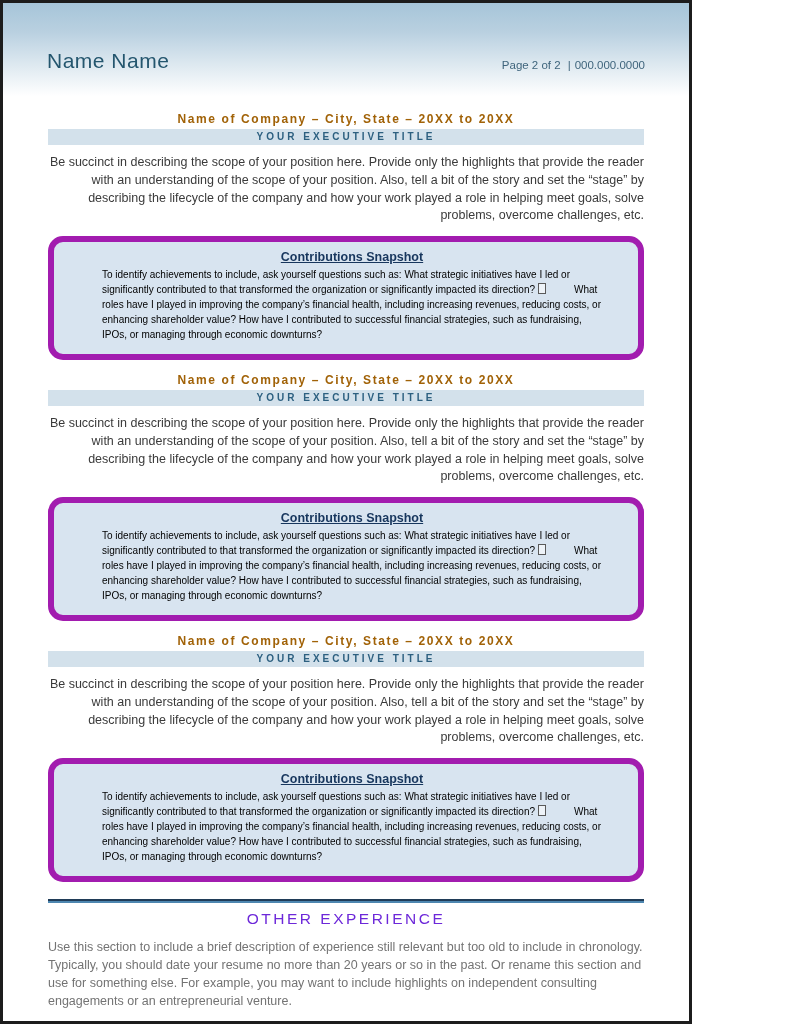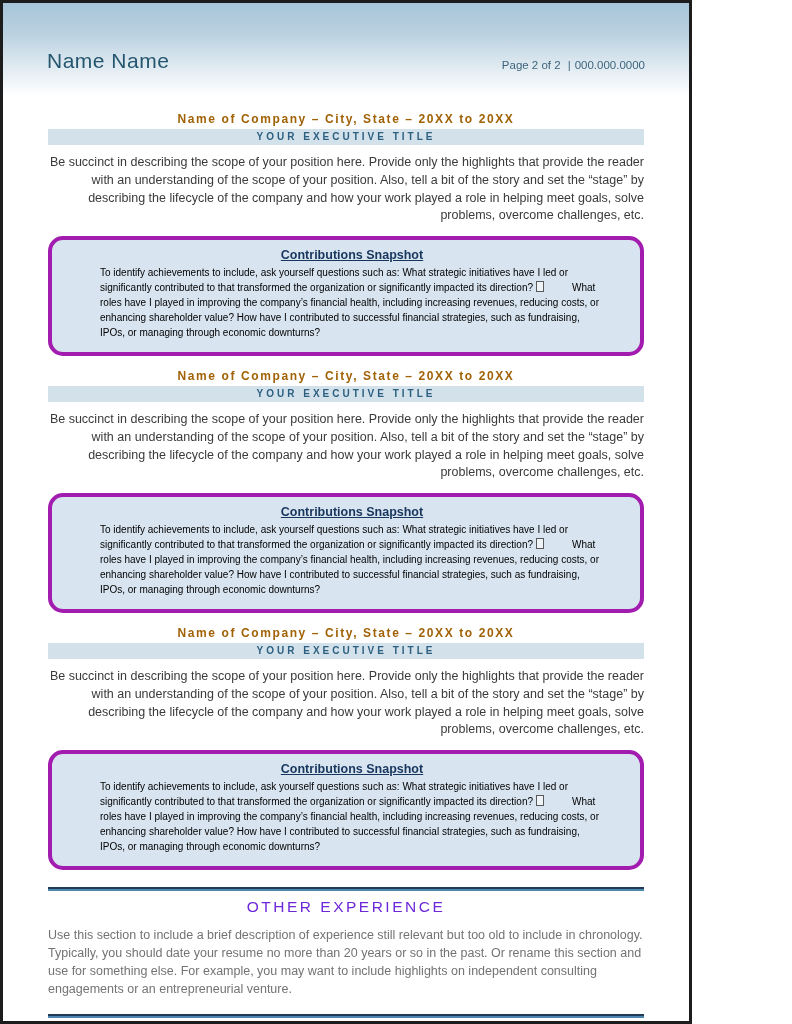--- a/index.html
+++ b/index.html
@@ -59,21 +59,21 @@
   .scope-para {
     margin-top: 9px;
     font-size: 12.5px;
     line-height: 1.42;
     color: #3a3a3a;
     text-align: right;
   }
 
   .snapshot-box {
     margin-top: 11px;
-    border: 4px solid #a21caf;
+    border: 6px solid #a21caf;
     border-radius: 15px;
     background: #d8e4f0;
     padding: 8px 36px 12px 48px;
   }
   .snapshot-title {
     text-align: center;
     font-size: 12.5px;
     font-weight: bold;
     text-decoration: underline;
     color: #17365d;

